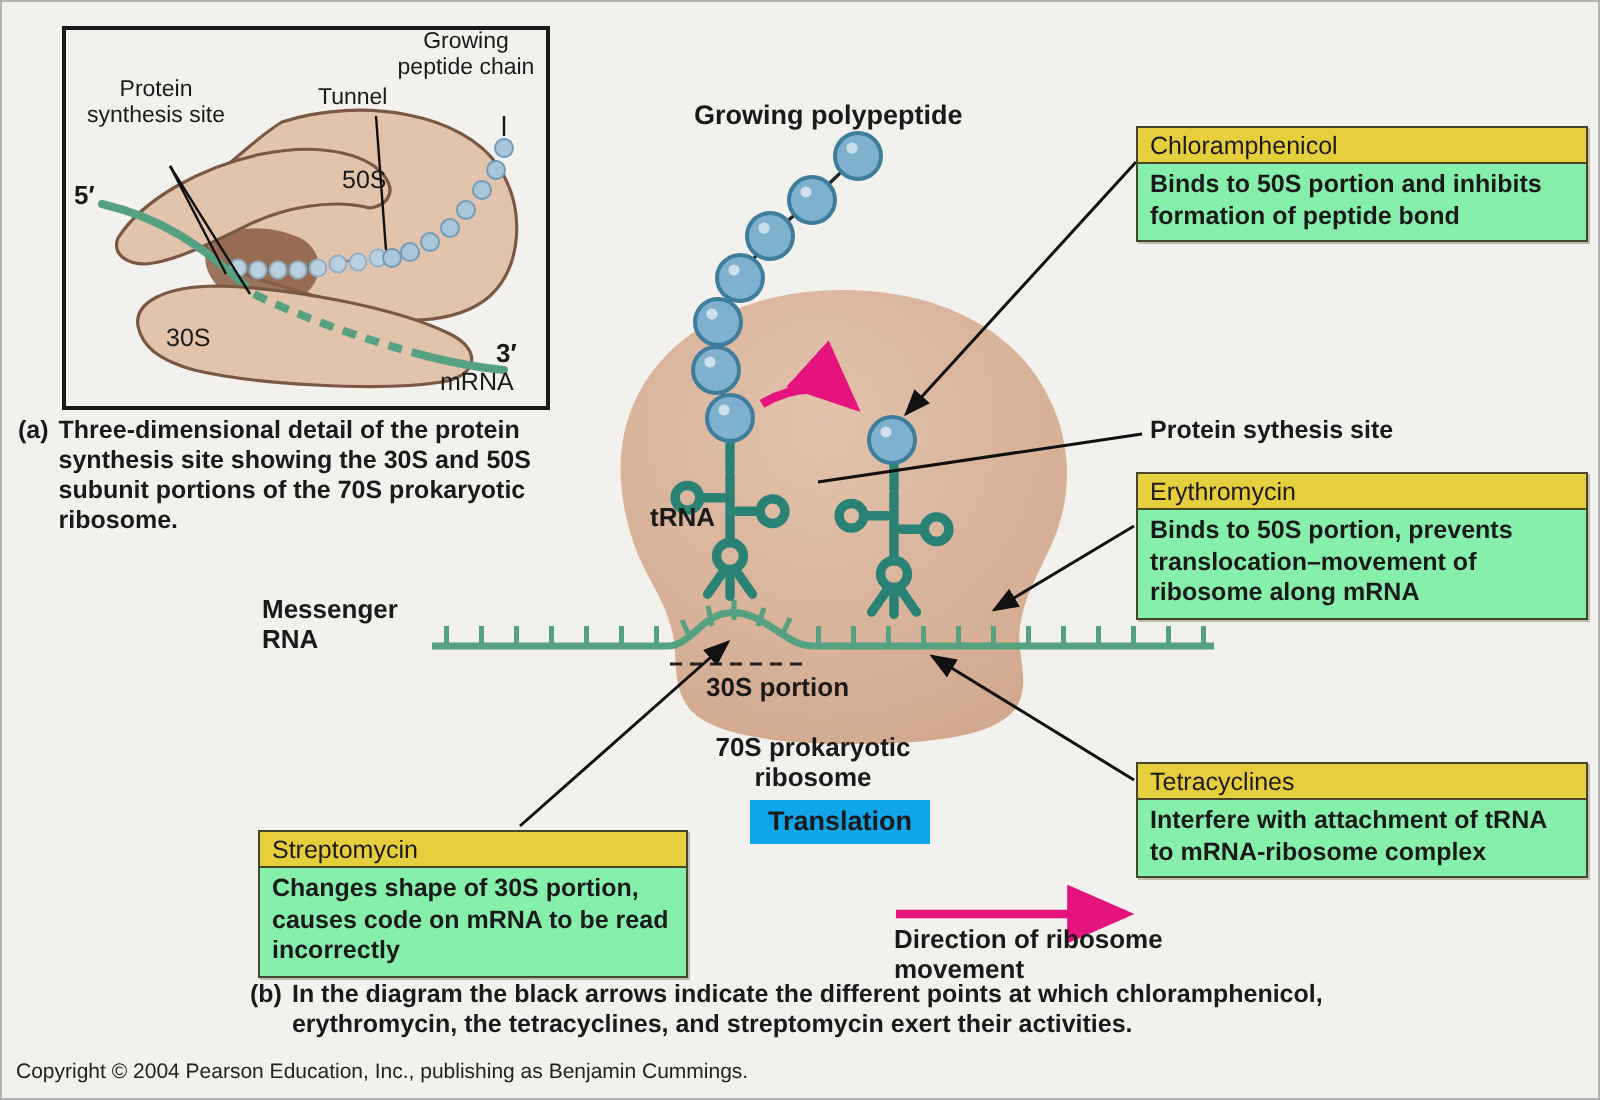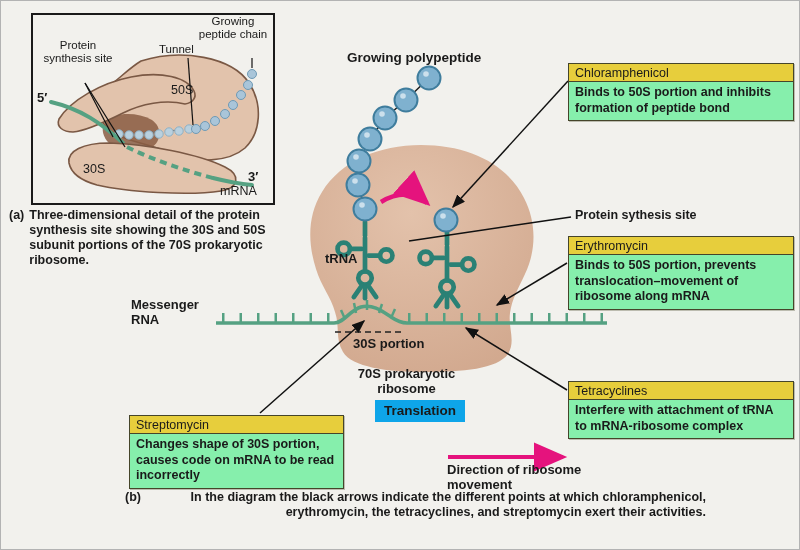--- a/index.html
+++ b/index.html
@@ -218,17 +218,18 @@
     <div class="hd">Tetracyclines</div>
     <div class="bd">Interfere with attachment of tRNA to mRNA-ribosome complex</div>
   </div>
   <div class="abs abox" style="left:128px;top:414px;width:213px;">
     <div class="hd">Streptomycin</div>
     <div class="bd">Changes shape of 30S portion, causes code on mRNA to be read incorrectly</div>
   </div>
 
   <div class="abs caption" style="left:124px;top:489px;width:600px;">
     <span>(b)</span>
-    <span style="width:560px;text-align:right;">In the diagram the black arrows indicate the different points at which chloramphenicol, erythromycin, the tetracyclines, and streptomycin exert their activities.</span>
-  </div>
-
+    <span style="width:560px;">In the diagram the black arrows indicate the different points at which chloramphenicol, erythromycin, the tetracyclines, and streptomycin exert their activities.</span>
+  </div>
+
+  <div class="abs copyright" style="left:7px;top:529px;">Copyright © 2004 Pearson Education, Inc., publishing as Benjamin Cummings.</div>
 
 </div>
 
 </body></html>

